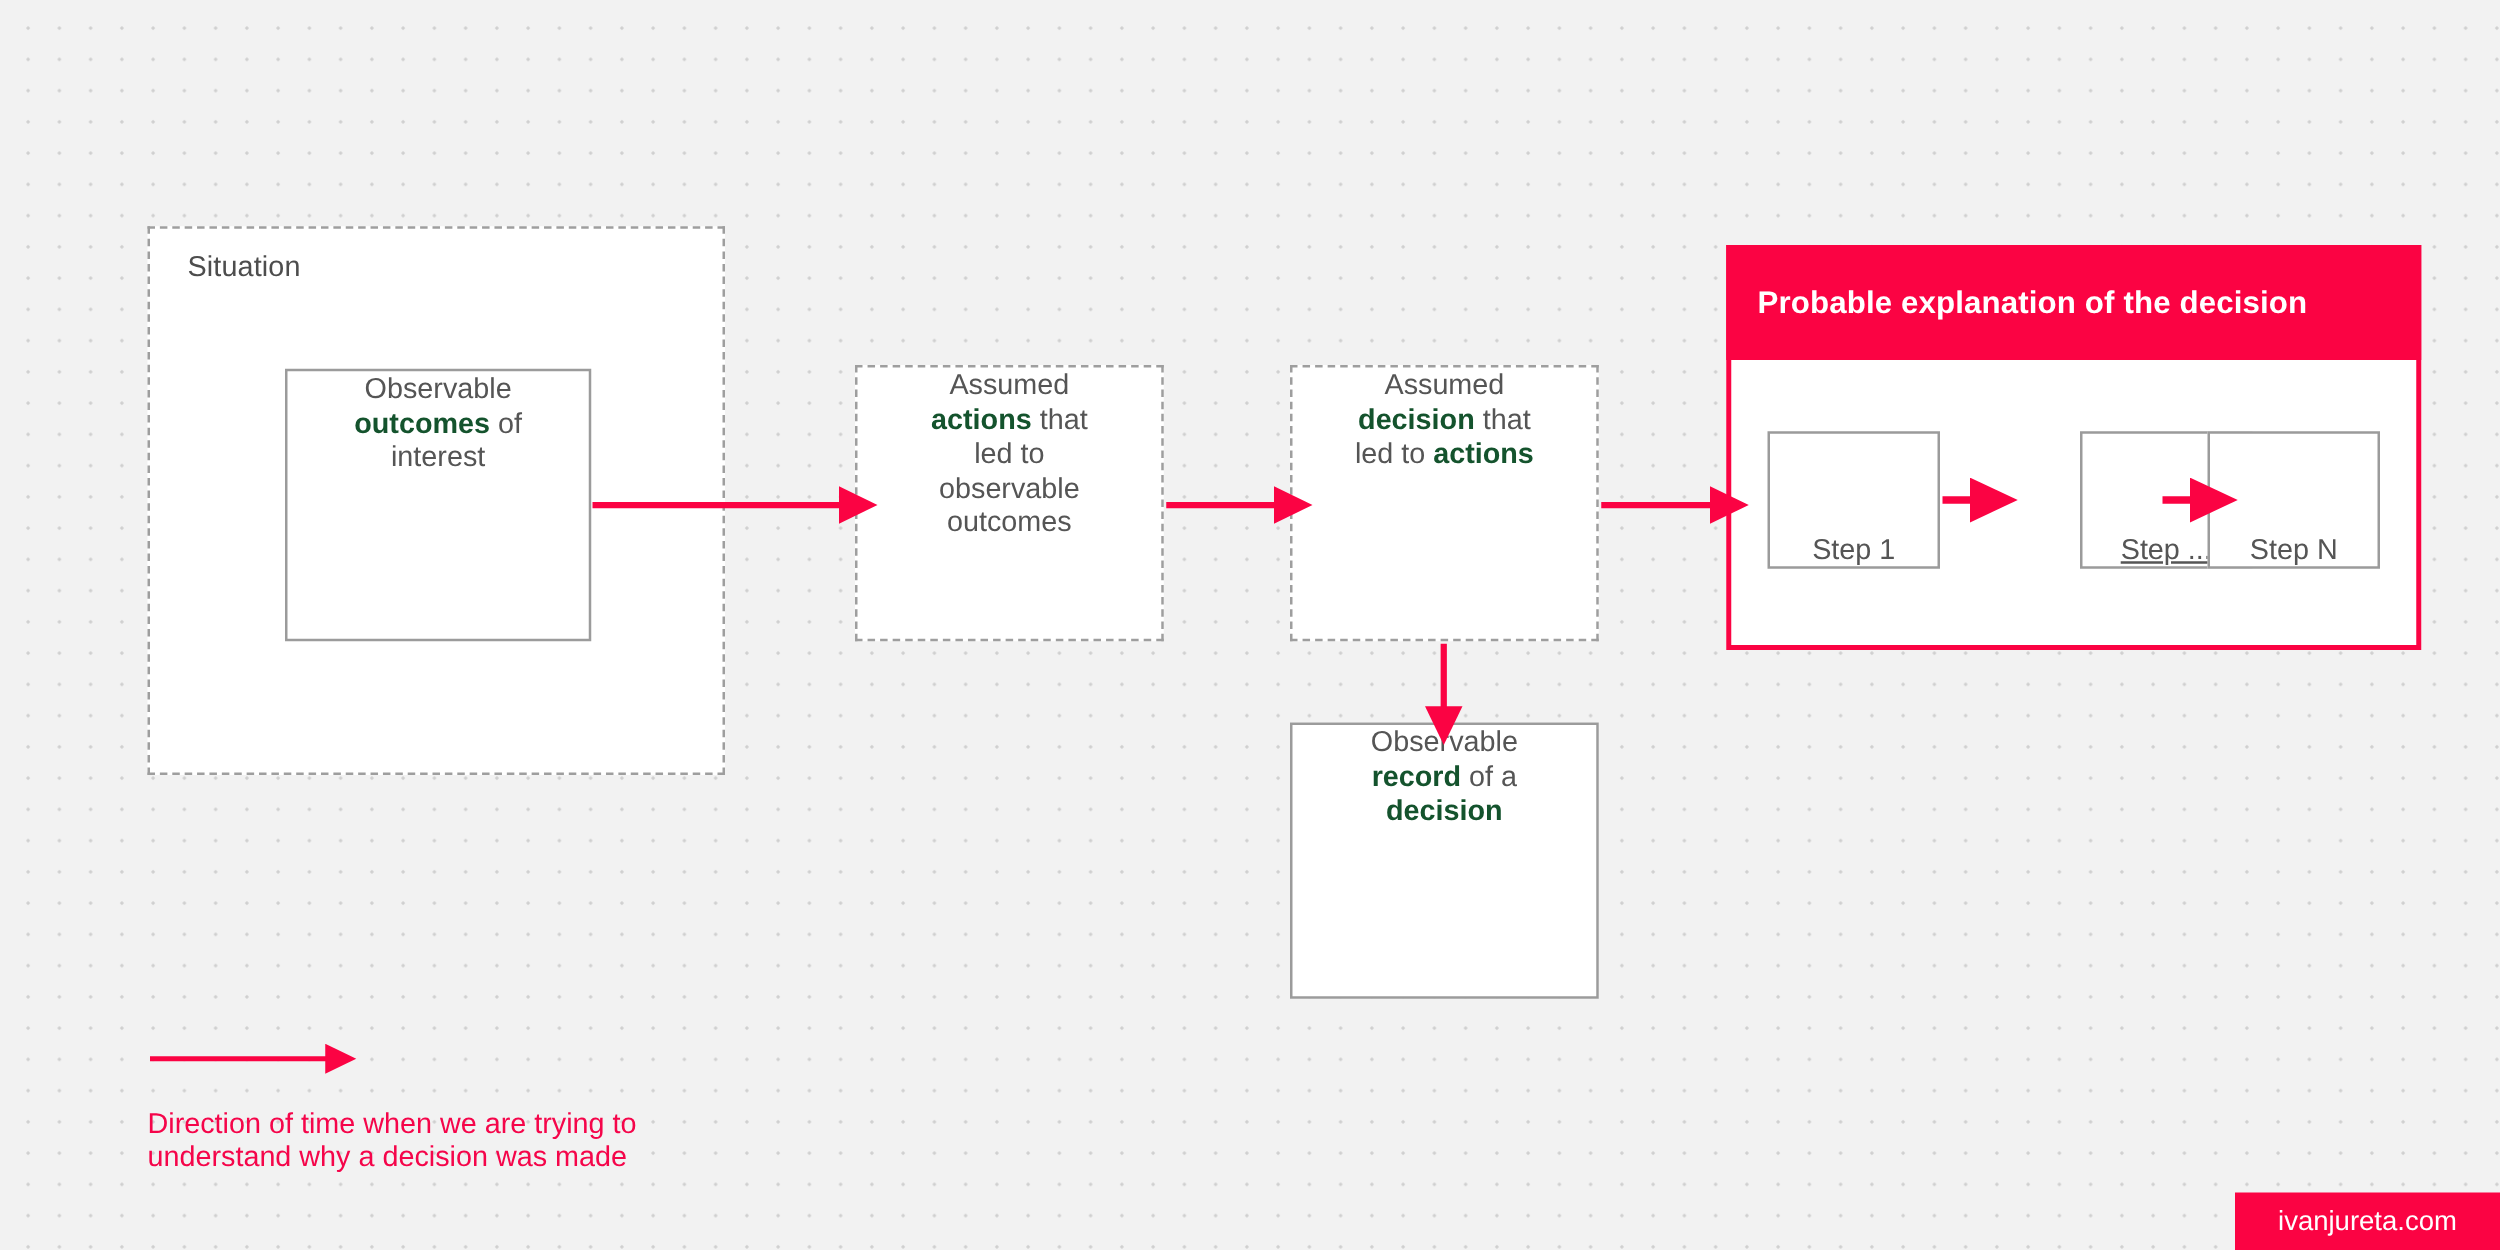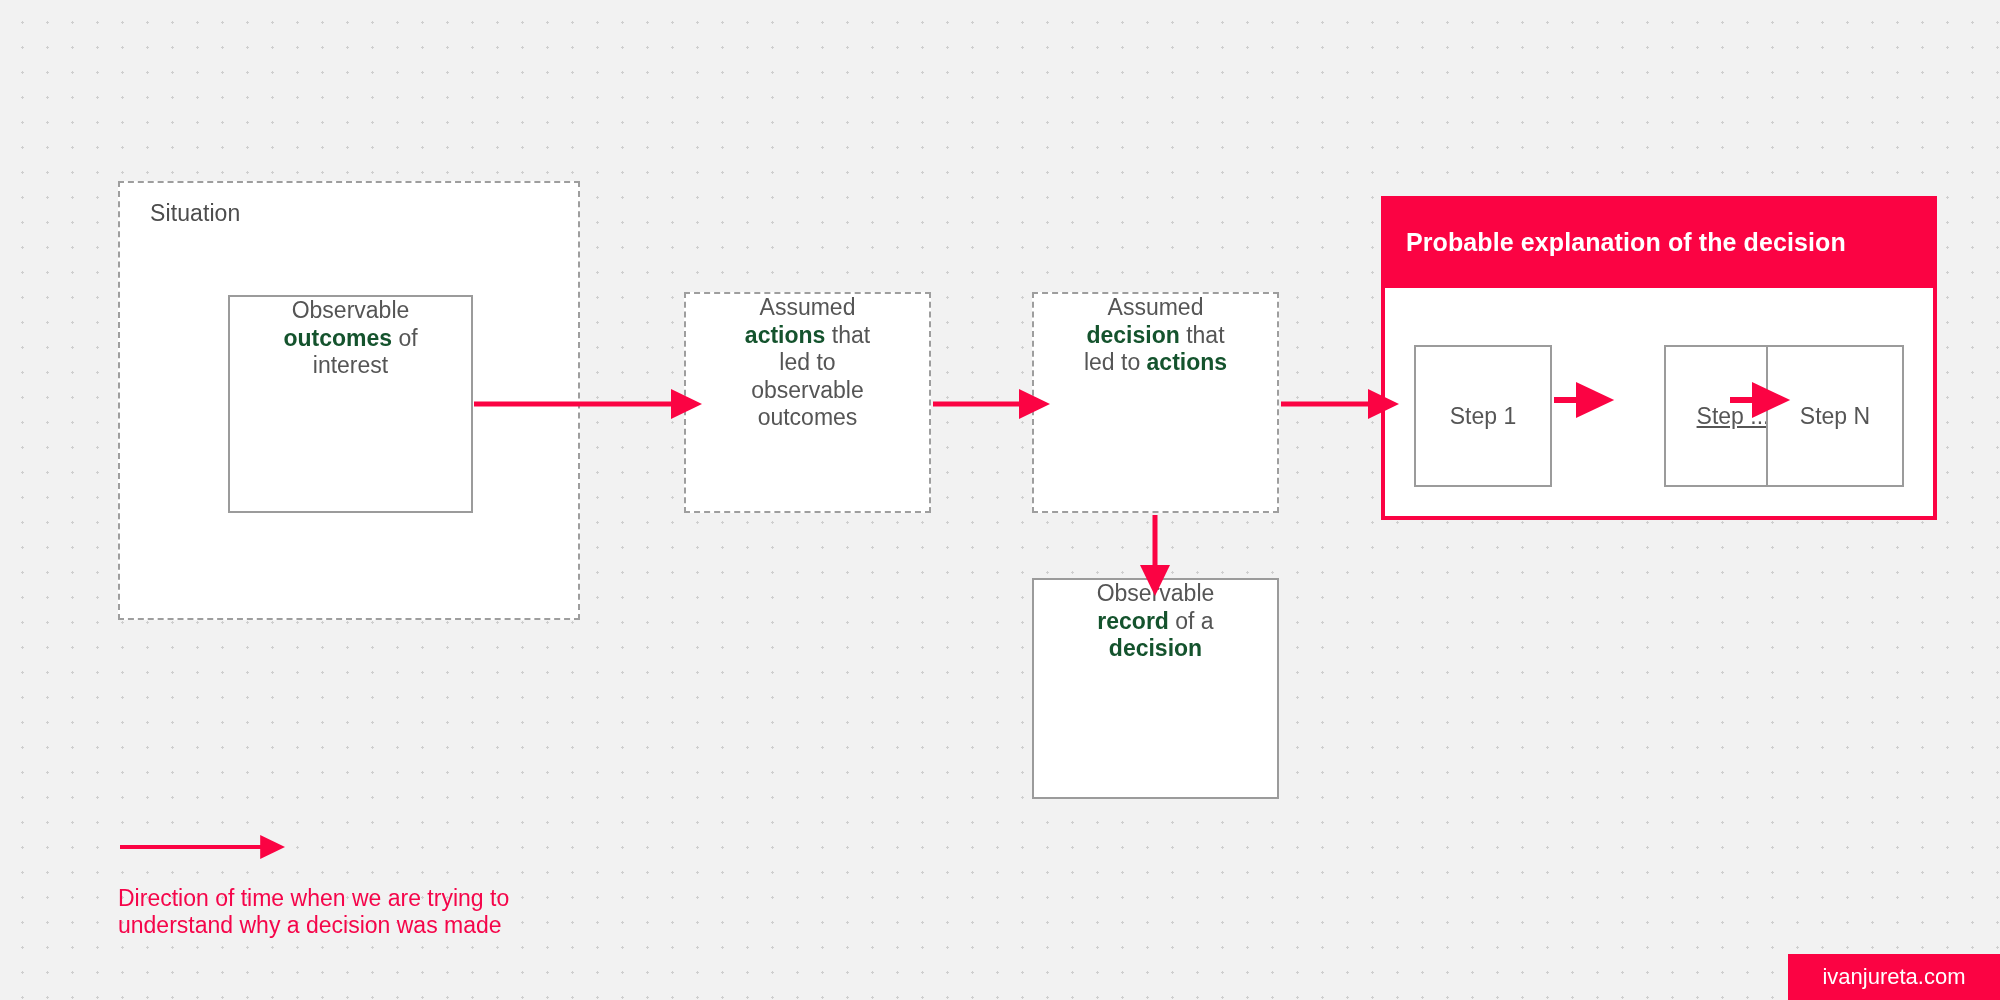--- a/index.html
+++ b/index.html
@@ -93,26 +93,26 @@
     font-size: 25px;
     font-weight: bold;
     padding-left: 25px;
     letter-spacing: 0.1px;
   }
   .step-box {
     box-sizing: border-box;
     background: #ffffff;
     border: 2px solid #9b9b9b;
     display: flex;
-    align-items: center;
+    align-items: flex-end;
     justify-content: center;
     color: #555555;
     font-size: 23px;
     top: 345px;
-    height: 142px;
+    height: 110px;
     width: 138px;
   }
   #step-0 { left: 1414px; }
   #step-1 { left: 1664px; text-decoration: underline; }
   #step-2 { left: 1766px; }
 
   
   svg.arrows {
     position: absolute;
     left: 0; top: 0;

